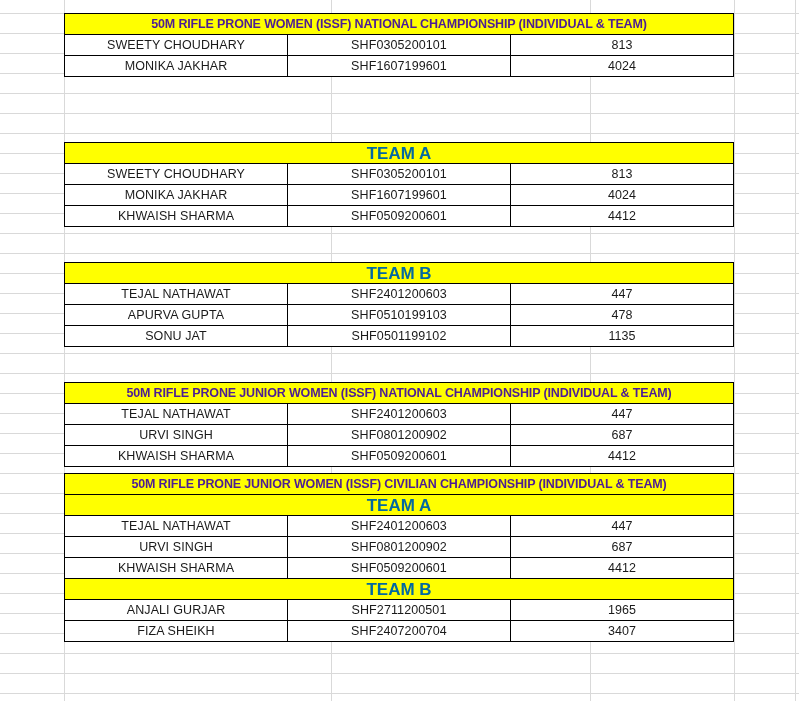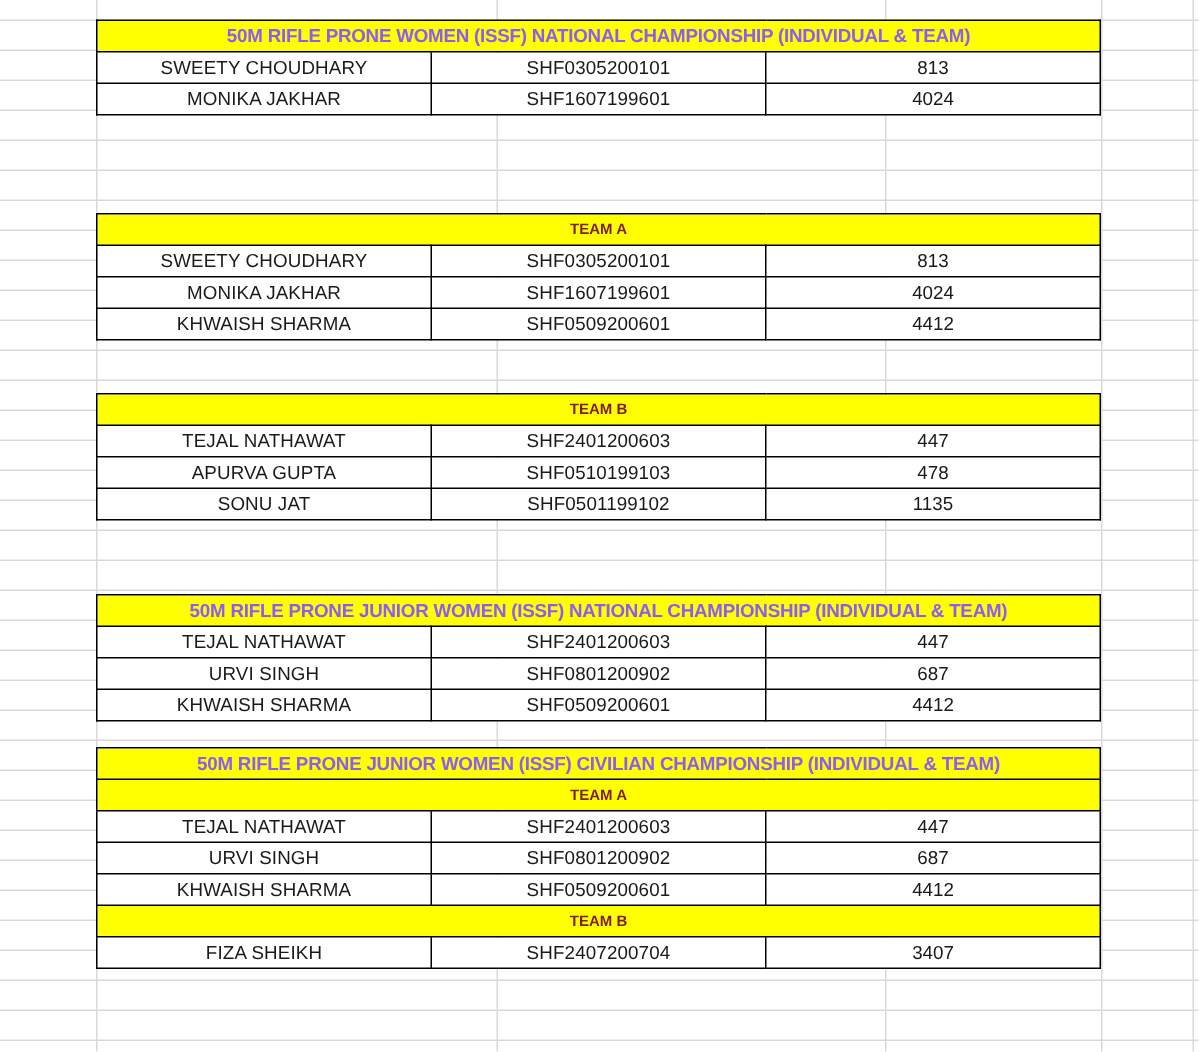--- a/index.html
+++ b/index.html
@@ -68,27 +68,27 @@
   }
   .col-name  { width: 267px; }
   .col-id    { width: 259px; }
   .col-num   { width: 144px; }
 
   .hdr td {
     background: #ffff00;
     font-weight: bold;
     font-size: 12.5px;
     letter-spacing: -0.15px;
-    color: #8b5cf6;
+    color: #4c1d95;
   }
   .teamhdr td {
     background: #ffff00;
     font-weight: bold;
-    font-size: 10px;
-    color: #7f1d1d;
+    font-size: 17px;
+    color: #0369a1;
   }
   .block td.cell-name { letter-spacing: 0.1px; }
   .block td.cell-id   { letter-spacing: 0.1px; }
 </style>
 </head>
 <body>
 
 <div id="sheet">
 
   <div id="gridlines">
@@ -191,21 +191,21 @@
       <td class="col-num">478</td>
     </tr>
     <tr>
       <td class="col-name cell-name">SONU JAT</td>
       <td class="col-id cell-id">SHF0501199102</td>
       <td class="col-num">1135</td>
     </tr>
   </tbody>
     </table>
 
-  <table class="block" style="top:396px;border-radius:18px;">
+  <table class="block" style="top:382px;border-radius:18px;">
     <tbody>
         <tr class="hdr">
       <td colspan="3">50M RIFLE PRONE JUNIOR WOMEN (ISSF) NATIONAL CHAMPIONSHIP (INDIVIDUAL &amp; TEAM)</td>
     </tr>
     <tr>
       <td class="col-name cell-name">TEJAL NATHAWAT</td>
       <td class="col-id cell-id">SHF2401200603</td>
       <td class="col-num">447</td>
     </tr>
     <tr>
@@ -214,21 +214,21 @@
       <td class="col-num">687</td>
     </tr>
     <tr>
       <td class="col-name cell-name">KHWAISH SHARMA</td>
       <td class="col-id cell-id">SHF0509200601</td>
       <td class="col-num">4412</td>
     </tr>
   </tbody>
     </table>
 
-  <table class="block" style="top:498px;">
+  <table class="block" style="top:473px;">
     <tbody>
         <tr class="hdr">
       <td colspan="3">50M RIFLE PRONE JUNIOR WOMEN (ISSF) CIVILIAN CHAMPIONSHIP (INDIVIDUAL &amp; TEAM)</td>
     </tr>
     <tr class="teamhdr">
       <td colspan="3">TEAM A</td>
     </tr>
     <tr>
       <td class="col-name cell-name">TEJAL NATHAWAT</td>
       <td class="col-id cell-id">SHF2401200603</td>
@@ -241,20 +241,25 @@
     </tr>
     <tr>
       <td class="col-name cell-name">KHWAISH SHARMA</td>
       <td class="col-id cell-id">SHF0509200601</td>
       <td class="col-num">4412</td>
     </tr>
     <tr class="teamhdr">
       <td colspan="3">TEAM B</td>
     </tr>
     <tr>
+      <td class="col-name cell-name">ANJALI GURJAR</td>
+      <td class="col-id cell-id">SHF2711200501</td>
+      <td class="col-num">1965</td>
+    </tr>
+    <tr>
       <td class="col-name cell-name">FIZA SHEIKH</td>
       <td class="col-id cell-id">SHF2407200704</td>
       <td class="col-num">3407</td>
     </tr>
   </tbody>
     </table>
 
 </div>
 
 </body></html>

